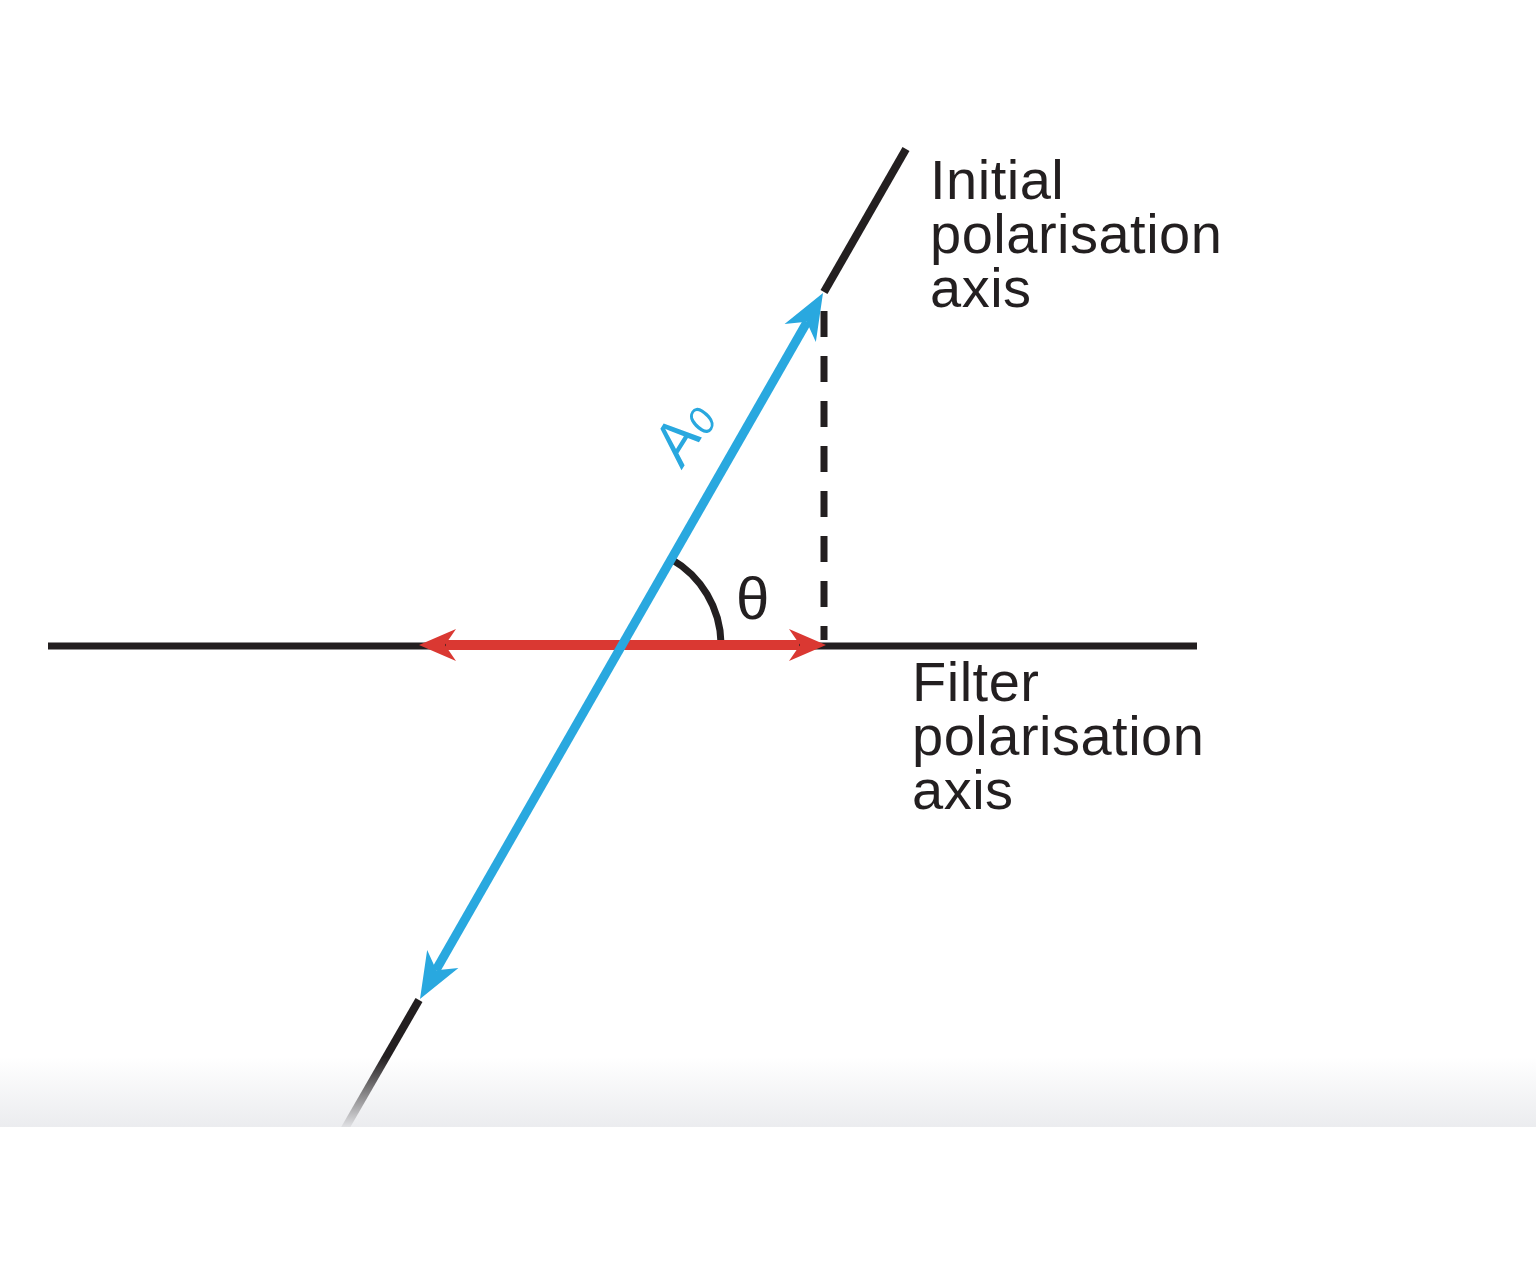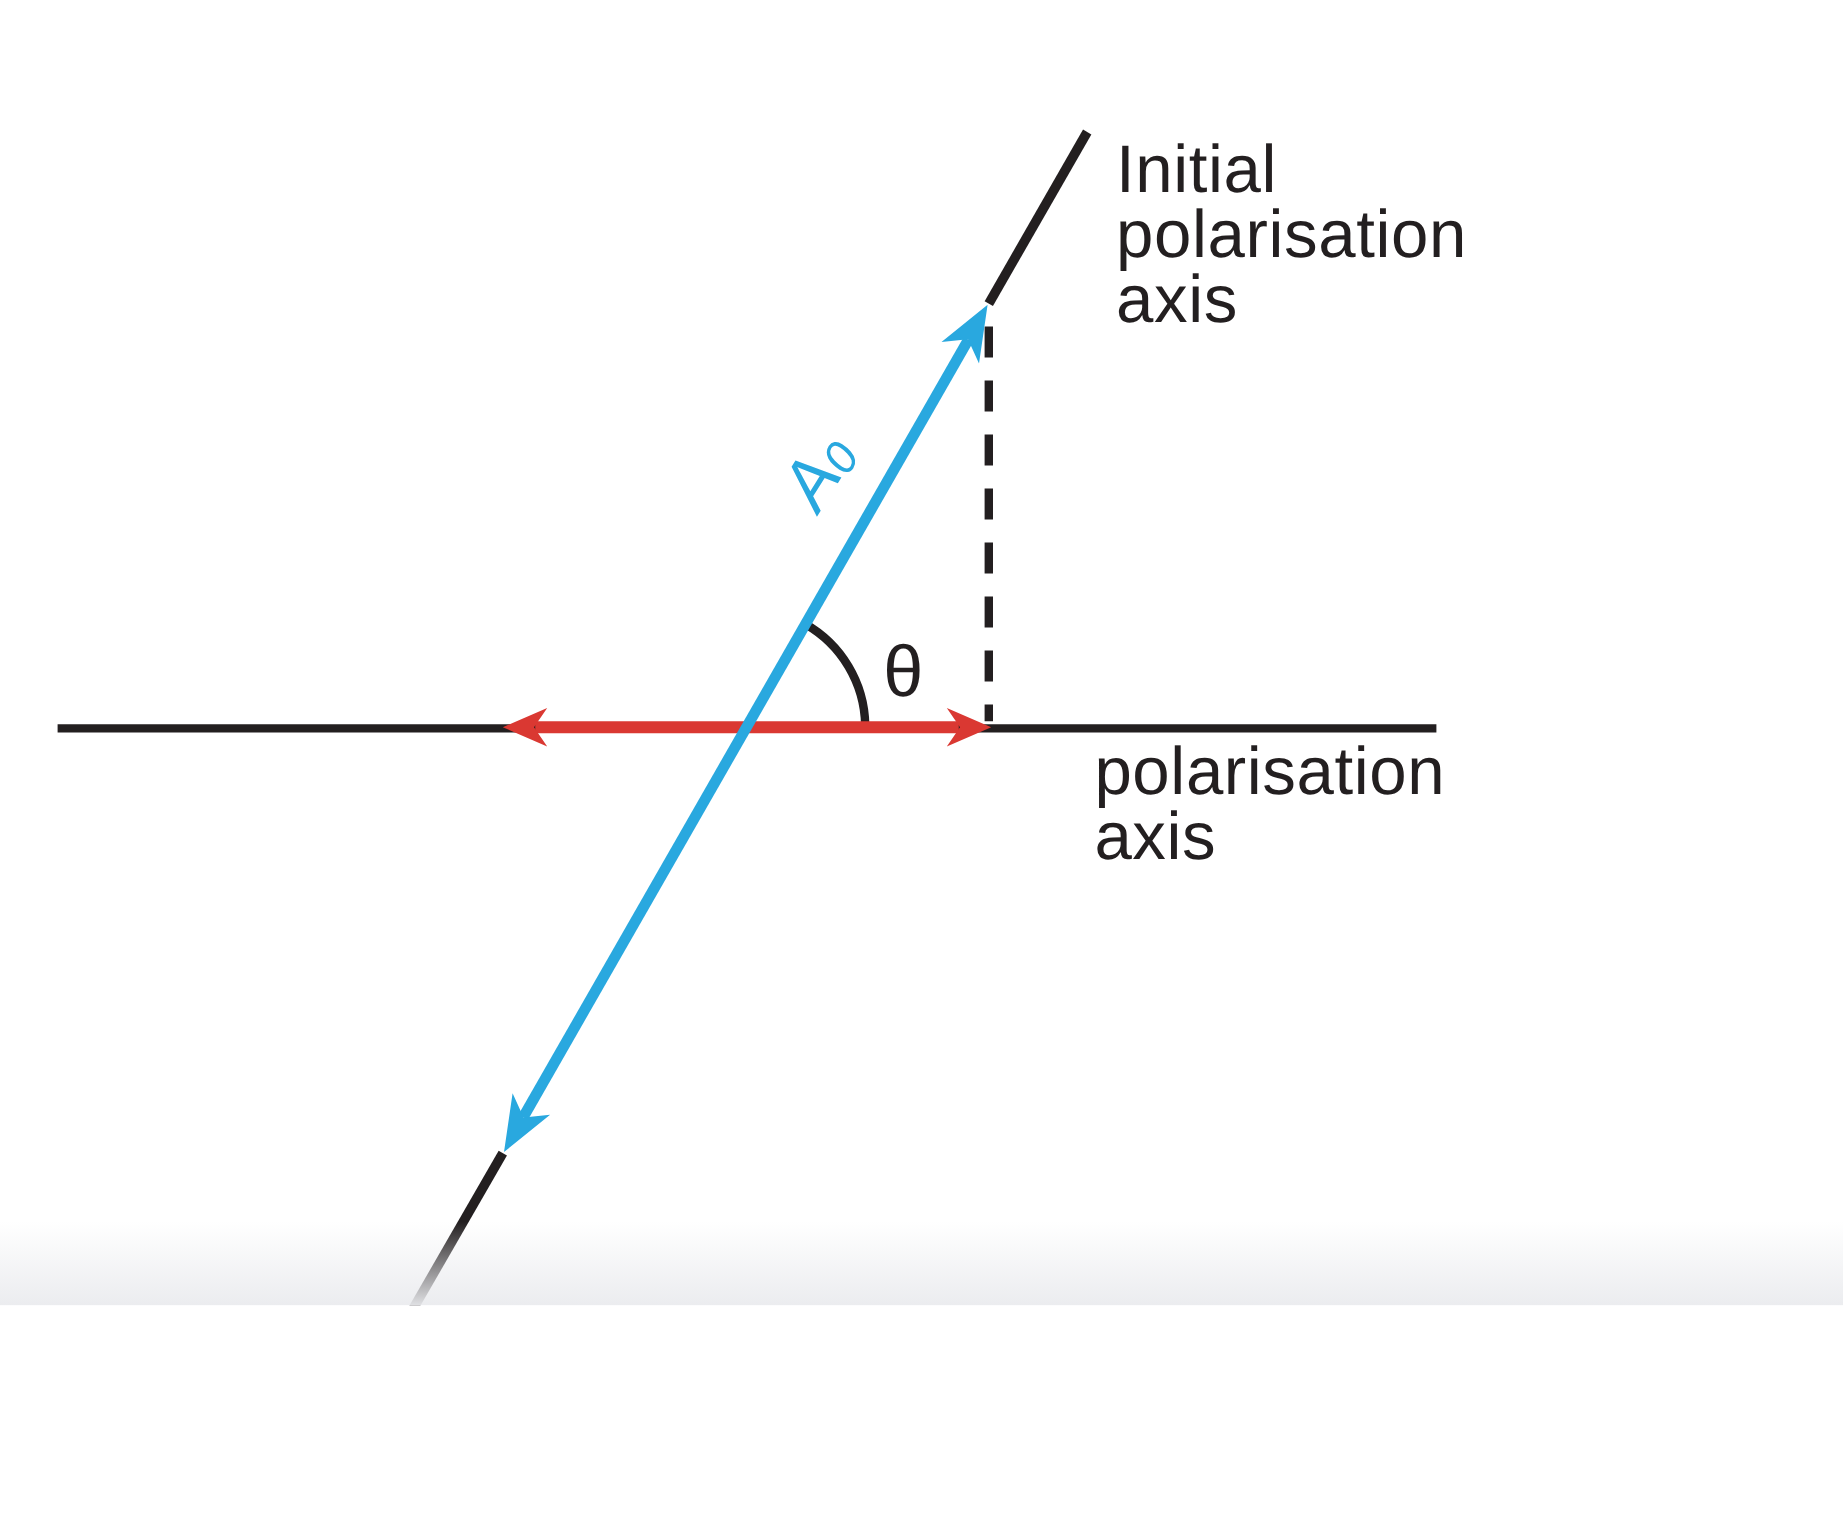--- a/index.html
+++ b/index.html
@@ -7,20 +7,21 @@
     --c-blue:#29A8DF;
     --c-red:#DA3832;
   }
   html,body{margin:0;padding:0;background:#ffffff;}
   .stage{
     position:relative;
     width:1536px;height:1088px;
     background:#ffffff;
     overflow:hidden;
     font-family:"Liberation Sans", sans-serif;
+    margin-top:39px;
   }
   .diagram-svg{position:absolute;left:0;top:0;}
   .label{
     position:absolute;
     color:var(--c-black);
     font-size:56px;
     line-height:54px;
     letter-spacing:0.5px;
     white-space:nowrap;
   }
@@ -89,20 +90,21 @@
     </g>
   </svg>
 
   <div class="label" style="left:930px; top:114px;">
     <span class="line">Initial</span>
     <span class="line">polarisation</span>
     <span class="line">axis</span>
   </div>
 
   <div class="label" style="left:912px; top:616px;">
+    <span class="line">Filter</span>
     <span class="line">polarisation</span>
     <span class="line">axis</span>
   </div>
 
   <div class="theta-label" style="left:736px; top:530px;">θ</div>
 
   <div class="amp-label" style="left:655px; top:362px;">
     <span>A</span><span class="sub">0</span>
   </div>
 

